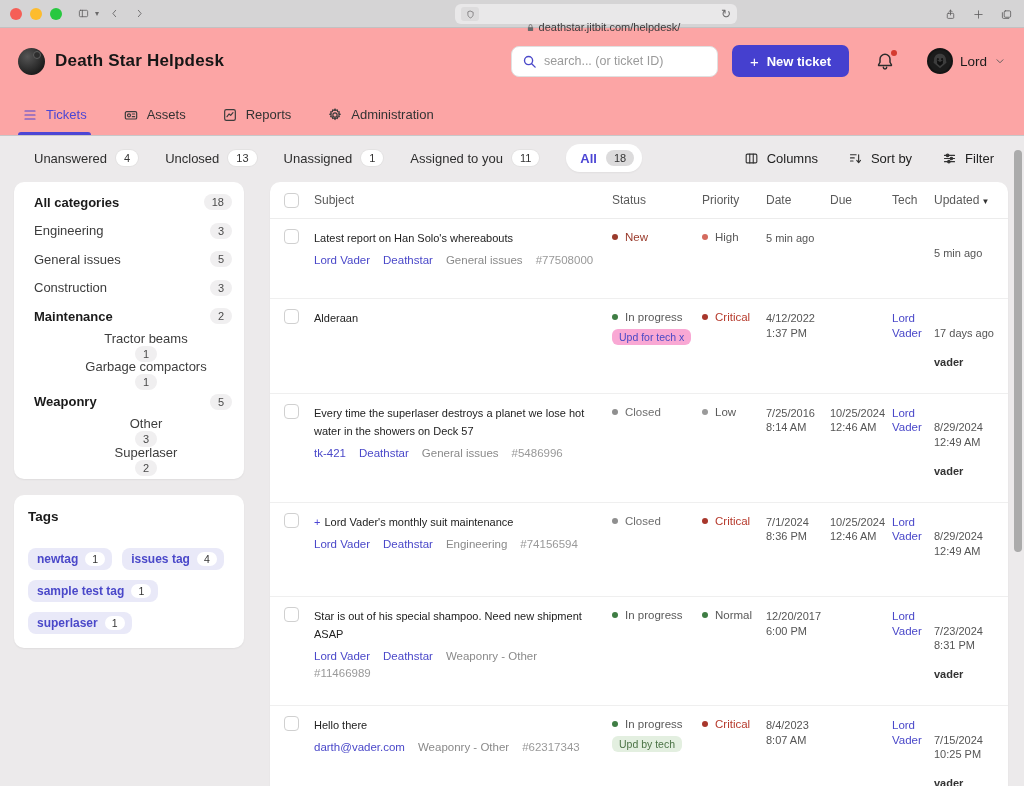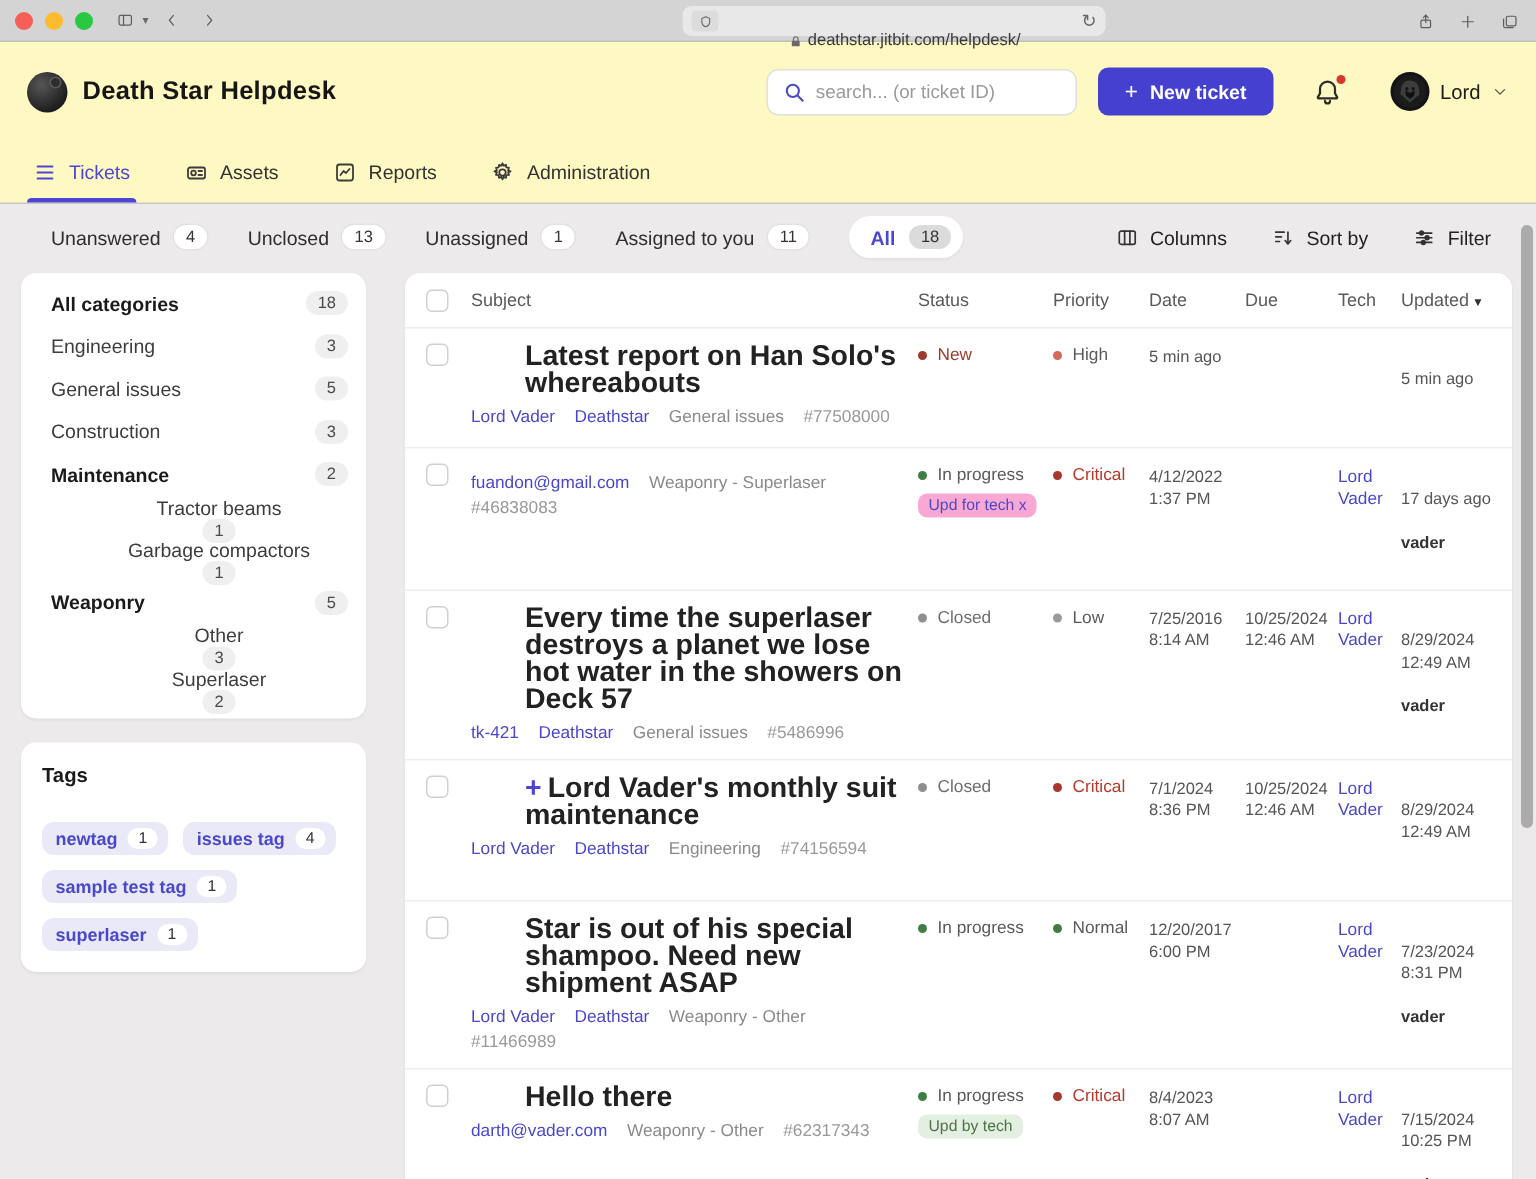--- a/index.html
+++ b/index.html
@@ -17,21 +17,21 @@
   .tiny-caret { font-size:8px; color:#6a696a; margin-left:-6px; margin-right:8px; }
   .urlbar { position:absolute; left:455px; top:4px; width:282px; height:20px; background:#e9e8e9; border-radius:6px; display:flex; align-items:center; padding:0 6px; }
   .urlbar .privbox { width:18px; height:14px; background:#dddcdd; border-radius:3px; margin-right:6px; display:flex; align-items:center; justify-content:center; color:#8a898a; }
   .urlbar .privbox .ic{ width:9px; height:9px; }
   .url-center { flex:1; display:flex; align-items:center; justify-content:center; gap:4px; color:#3a393a; font-size:11px;margin-top:26px; }
   .url-center .ic{ width:9px; height:9px; color:#6a696a; }
   .reload { color:#6a696a; font-size:12px; }
   .chrome-right { position:absolute; right:10px; top:0; height:28px; display:flex; align-items:center; gap:13px; }
 
   
-  .appheader { background:#fef9c3; }
+  .appheader { background:#fca5a5; }
   .hrow { height:66px; display:flex; align-items:center; padding:0 18px; }
   .logo { position:relative; width:27px; height:27px; border-radius:50%; background:radial-gradient(circle at 35% 32%, #565656, #1d1d1d 72%); margin-right:10px; flex:0 0 auto; }
   .logo .dish { position:absolute; top:3px; right:4px; width:8px; height:8px; border-radius:50%; background:#2d2d2d; border:1px solid #5e5e5e; }
   .apptitle { font-size:17px; font-weight:bold; color:#161616; letter-spacing:.2px; }
   .hspacer { flex:1; }
   .searchbox { width:207px; height:31px; background:#fff; border:1px solid #e0e0e0; border-radius:8px; display:flex; align-items:center; padding:0 10px; gap:7px; margin-right:14px; }
   .searchbox .ic { width:15px; height:15px; color:#4b49c9; flex:0 0 auto; }
   .searchbox input { border:none; outline:none; background:transparent; font-family:"Liberation Sans",sans-serif; font-size:12.5px; color:#333; width:100%; }
   .searchbox input::placeholder { color:#9a9a9a; }
   .newticket { height:32px; padding:0 18px; background:#4540cf; color:#fff; border:none; border-radius:7px; font-family:"Liberation Sans",sans-serif; font-size:13px; font-weight:bold; display:flex; align-items:center; gap:8px; margin-right:26px; cursor:pointer; }
@@ -81,21 +81,21 @@
   .tagcount { background:#fff; border-radius:9px; padding:1px 7px; font-size:10.5px; color:#333; font-weight:normal; }
 
   
   .tablecard { flex:1; margin-left:26px; overflow:hidden; }
   .thead, .trow { display:grid; grid-template-columns:24px 1fr 84px 58px 58px 56px 36px 62px; column-gap:6px; padding:0 12px 0 14px; align-items:start; }
   .thead { height:37px; align-items:center; border-bottom:1px solid #ececec; font-size:12px; color:#5a5a5a; }
   .thead .hcell { white-space:nowrap; }
   .caret { font-size:8px; color:#333; margin-left:2px; }
   .checkbox { display:inline-block; width:15px; height:15px; border:1.5px solid #d0d0d0; border-radius:4px; background:#fff; cursor:pointer; }
   .trow { padding-top:10px; padding-bottom:9px; border-bottom:1px solid #efefef; }
-  .subj { font-size:19px; font-weight:bold; color:#222; line-height:18px; overflow-wrap:anywhere; cursor:pointer;margin-left:36px; }
+  .subj { font-size:11px; font-weight:normal; color:#222; line-height:18px; overflow-wrap:anywhere; cursor:pointer; }
   .subj .pfx { color:#4c46d4; margin-right:4px; }
   .meta { margin-top:6px; font-size:11.5px; line-height:15px; display:flex; flex-wrap:wrap; column-gap:13px; row-gap:2px; }
   .meta .link { color:#4a48c9; cursor:pointer; text-decoration:none; }
   .meta .plain { color:#8a8a8a; }
   .meta .id { color:#999; }
   .dot { display:inline-block; width:6px; height:6px; border-radius:50%; flex:0 0 auto; }
   .sline, .pline { display:flex; align-items:center; gap:7px; font-size:11.5px; color:#5a5a5a; padding-top:2px; white-space:nowrap; }
   .sbadge { display:inline-block; margin-top:6px; padding:2px 7px; border-radius:6px; font-size:10.5px; white-space:nowrap; cursor:pointer; }
   .c-date, .c-due, .c-updated { font-size:11px; color:#555; line-height:14.5px; white-space:pre-line; padding-top:2px; }
   .upd-by { font-weight:bold; color:#333; }
@@ -443,25 +443,21 @@
     <div class="cell c-due"></div>
     <div class="cell"></div>
     <div class="cell c-updated">
       <div class="upd-time">5 min ago</div>
       <div class="upd-by"></div>
     </div>
   </div>
           <div class="trow">
     <span class="checkbox"></span>
     <div class="cell c-subject">
-      <div class="meta">
-                <span class="link">fuandon@gmail.com</span>
-                <span class="plain">Weaponry - Superlaser</span>
-                <span class="id">#46838083</span>
-              </div>
+      <div class="subj"><span class="stx">Alderaan</span></div>
     </div>
     <div class="cell c-status">
       <span class="sline">
                 <span class="dot" style="background: rgb(63, 125, 68);"></span>
                 <span class="slabel" style="color: rgb(90, 90, 90);">In progress</span>
               </span>
       <span class="sbadge" style="display: inline-block; background: #f9a8d4; color: rgb(74, 73, 197);">Upd for tech x</span>
     </div>
     <div class="cell pline">
       <span class="dot" style="background: rgb(168, 55, 44);"></span>

